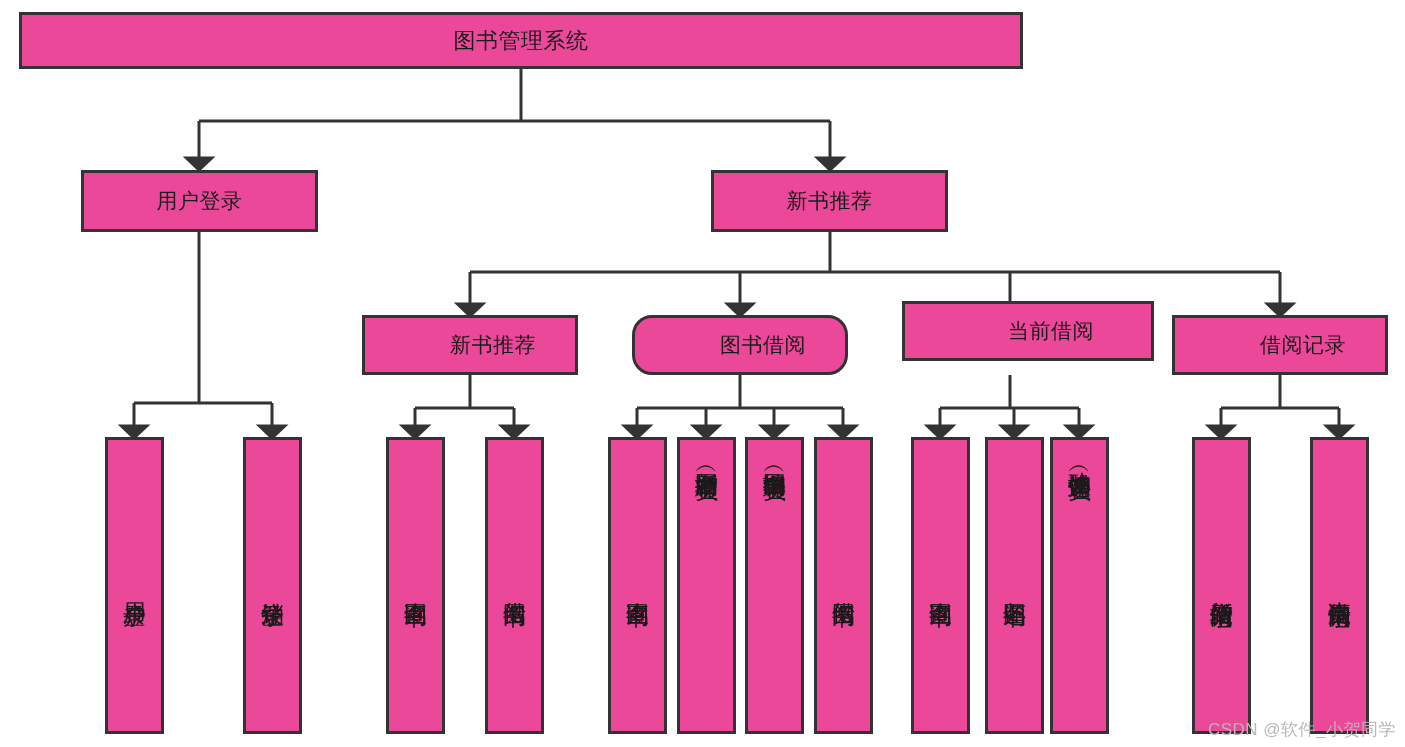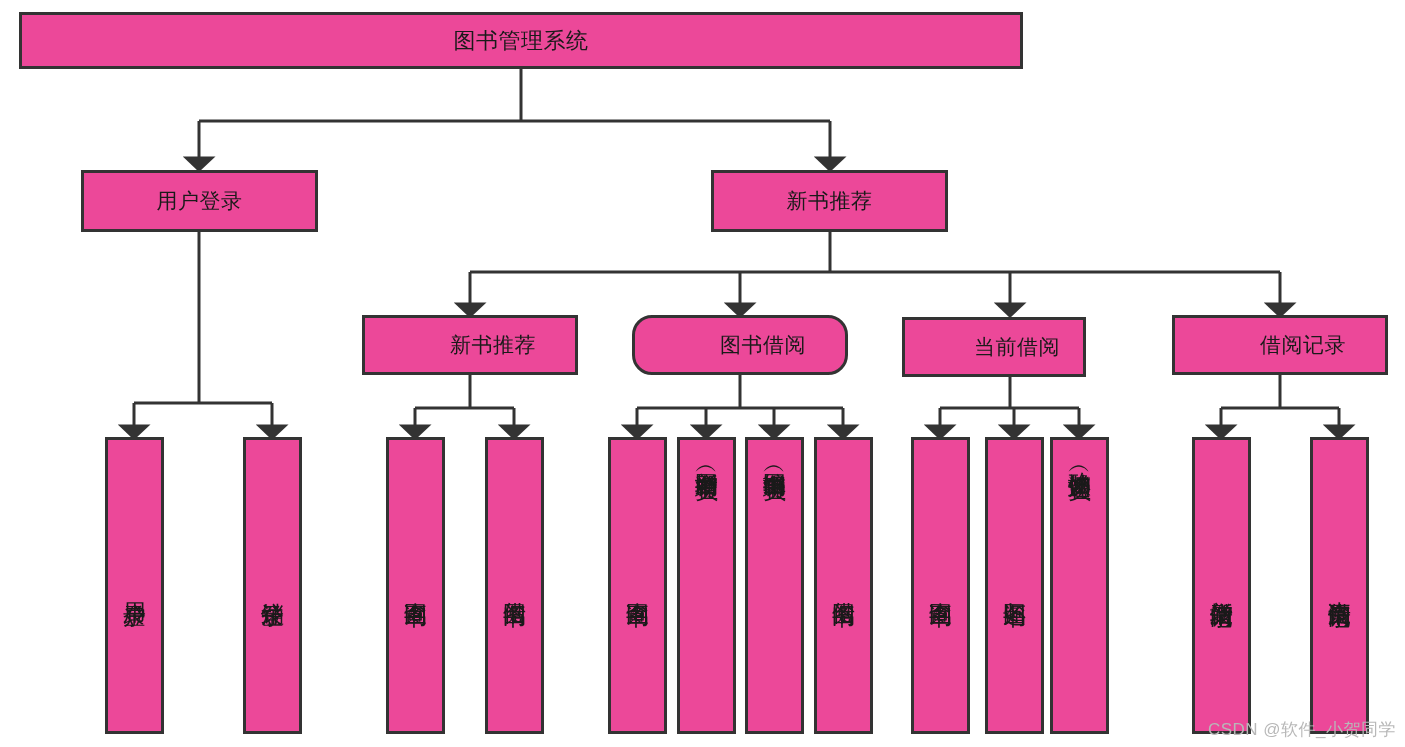--- a/index.html
+++ b/index.html
@@ -137,21 +137,21 @@
   <div class="node lvl2" style="left:711px; top:170px; width:237px; height:62px;">
     <span class="label">新书推荐</span>
   </div>
 
   <div class="node lvl3" style="left:362px; top:315px; width:216px; height:60px;">
     <span class="label">新书推荐</span>
   </div>
   <div class="node lvl3" style="left:632px; top:315px; width:216px; height:60px;border-radius:20px;">
     <span class="label">图书借阅</span>
   </div>
-  <div class="node lvl3" style="left:902px; top:317px; width:184px; height:60px;">
+  <div class="node lvl3" style="left:902px; top:301px; width:252px; height:60px;">
     <span class="label">当前借阅</span>
   </div>
   <div class="node lvl3" style="left:1172px; top:315px; width:216px; height:60px;">
     <span class="label">借阅记录</span>
   </div>
 
   <div class="node leaf centered" style="left:105px; top:437px; width:59px; height:297px;">
     <span class="label">用户登录</span>
   </div>
   <div class="node leaf centered" style="left:243px; top:437px; width:59px; height:297px;">

